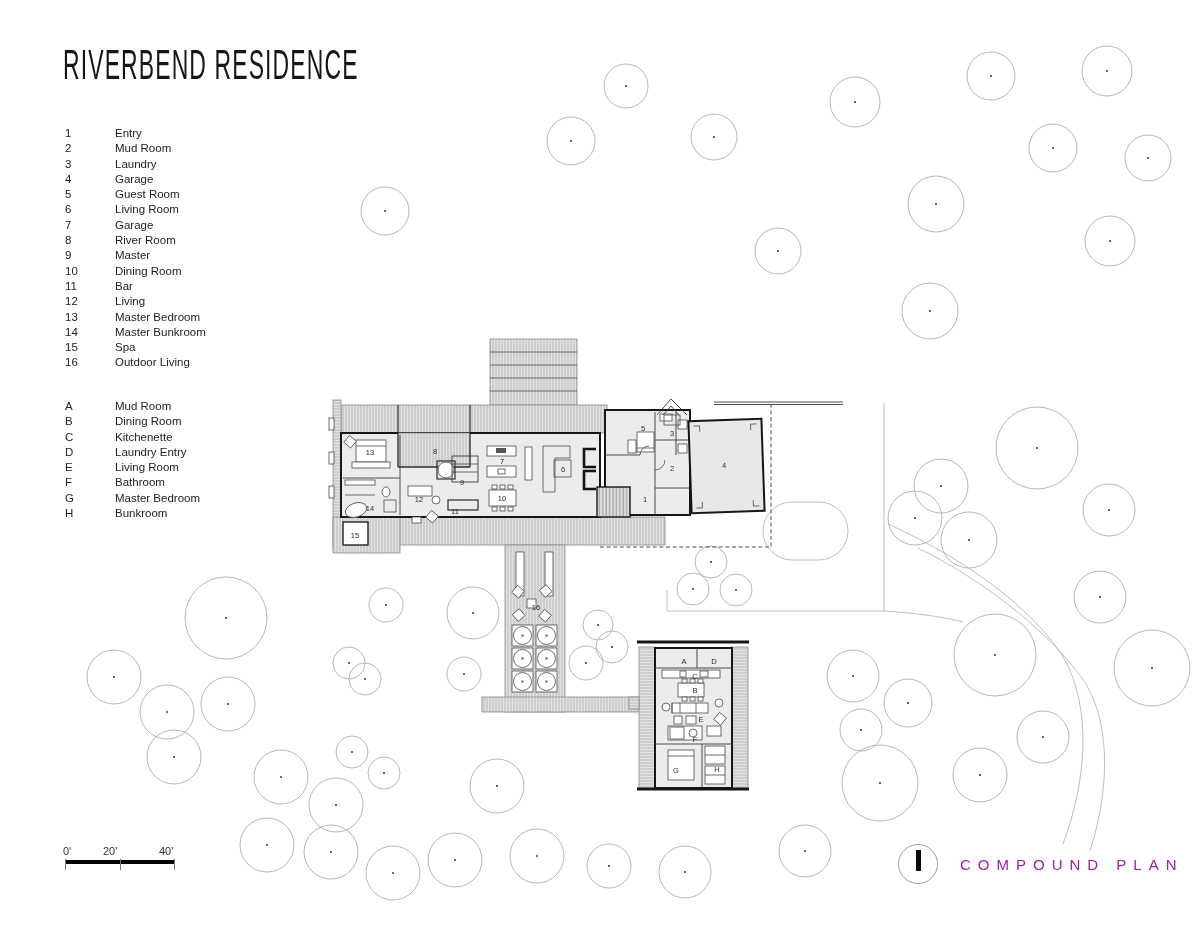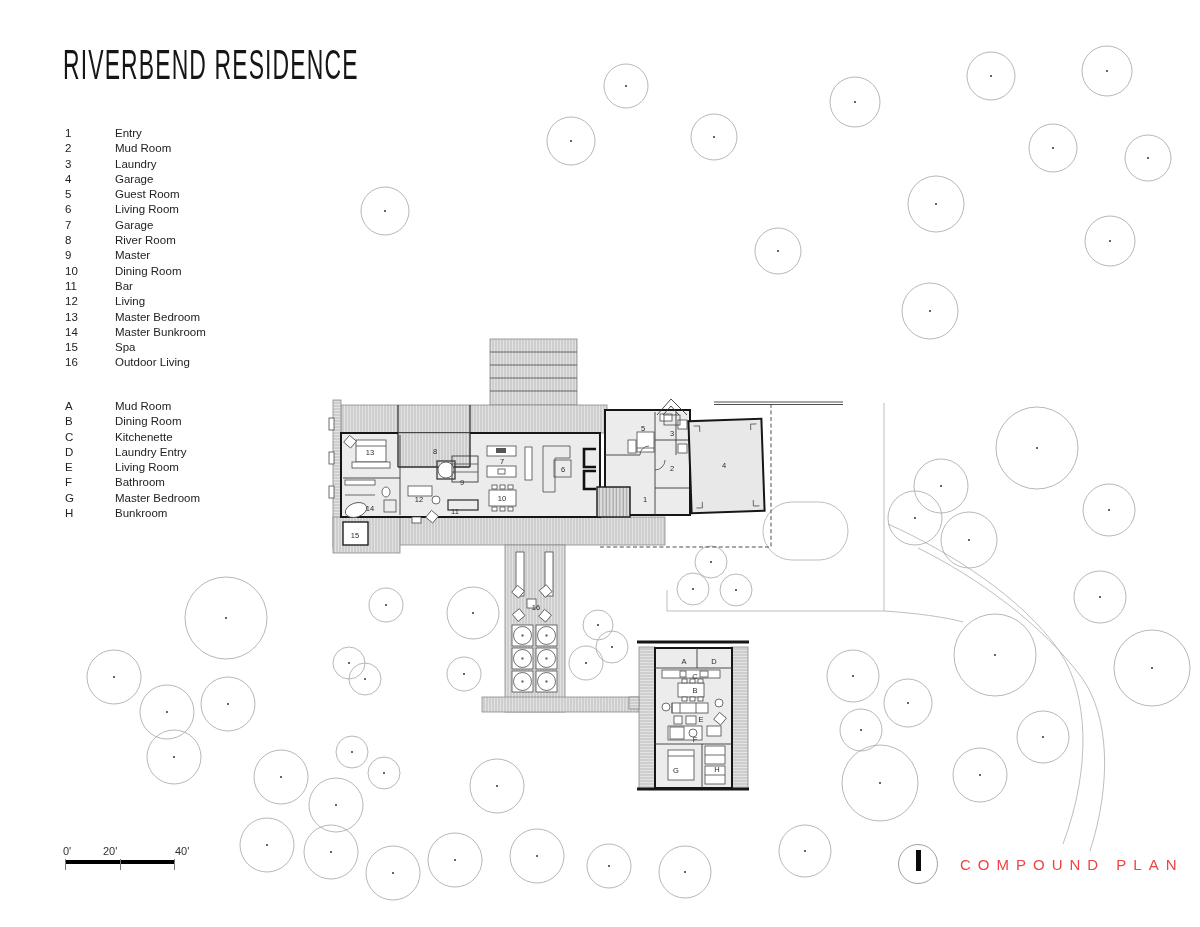--- a/index.html
+++ b/index.html
@@ -12,29 +12,29 @@
   .legend{position:absolute;left:65px;width:230px}
   #legend-num{top:126px}
   #legend-let{top:399px}
   .lrow{display:flex;height:15.3px;font-size:11.5px;color:#222;line-height:15.3px}
   .lrow .k{width:50px}
   .scalebar{position:absolute;left:63px;top:845px;width:116px;height:32px}
   .scalebar .labels{position:relative;height:13px;font-size:11px;color:#333}
   .scalebar .labels span{position:absolute;top:0}
   .sb-l0{left:0}
   .sb-l1{left:40px}
-  .sb-l2{left:112px}
+  .sb-l2{left:96px}
   .sb-bar{position:absolute;left:2px;top:15px;width:110px;height:4px;background:#000}
   .sb-tick{position:absolute;top:14px;width:1px;height:11px;background:#777}
   .sb-t0{left:2px}.sb-t1{left:57px}.sb-t2{left:111px}
   .plan-label{position:absolute;left:898px;top:844px;display:flex;align-items:center}
   .mark-circle{width:38px;height:38px;border:1px solid #a0a0a0;border-radius:50%;
                position:relative;flex:0 0 auto}
   .mark-bar{position:absolute;left:17px;top:5px;width:5px;height:21px;background:#0a0a0a}
-  .plan-label .t{margin-left:22px;font-size:15px;letter-spacing:7px;color:#ef4444;white-space:nowrap}
+  .plan-label .t{margin-left:22px;font-size:15px;letter-spacing:7px;color:#a21caf;white-space:nowrap}
   
   .deckV{fill:url(#hv);stroke:#8a8a8a;stroke-width:.8}
   .deckH{fill:url(#hh);stroke:#8a8a8a;stroke-width:.8}
   .stair{fill:url(#hs);stroke:#161616;stroke-width:1.4}
   .int{fill:#ececec;stroke:#161616;stroke-width:2}
   .wall{stroke:#161616;stroke-width:2;fill:none}
   .wall3{stroke:#161616;stroke-width:3;fill:none}
   .p1{stroke:#3a3a3a;stroke-width:.9;fill:none}
   .p2{stroke:#3a3a3a;stroke-width:1.3;fill:none}
   .fur{fill:#fff;stroke:#4a4a4a;stroke-width:.8}

